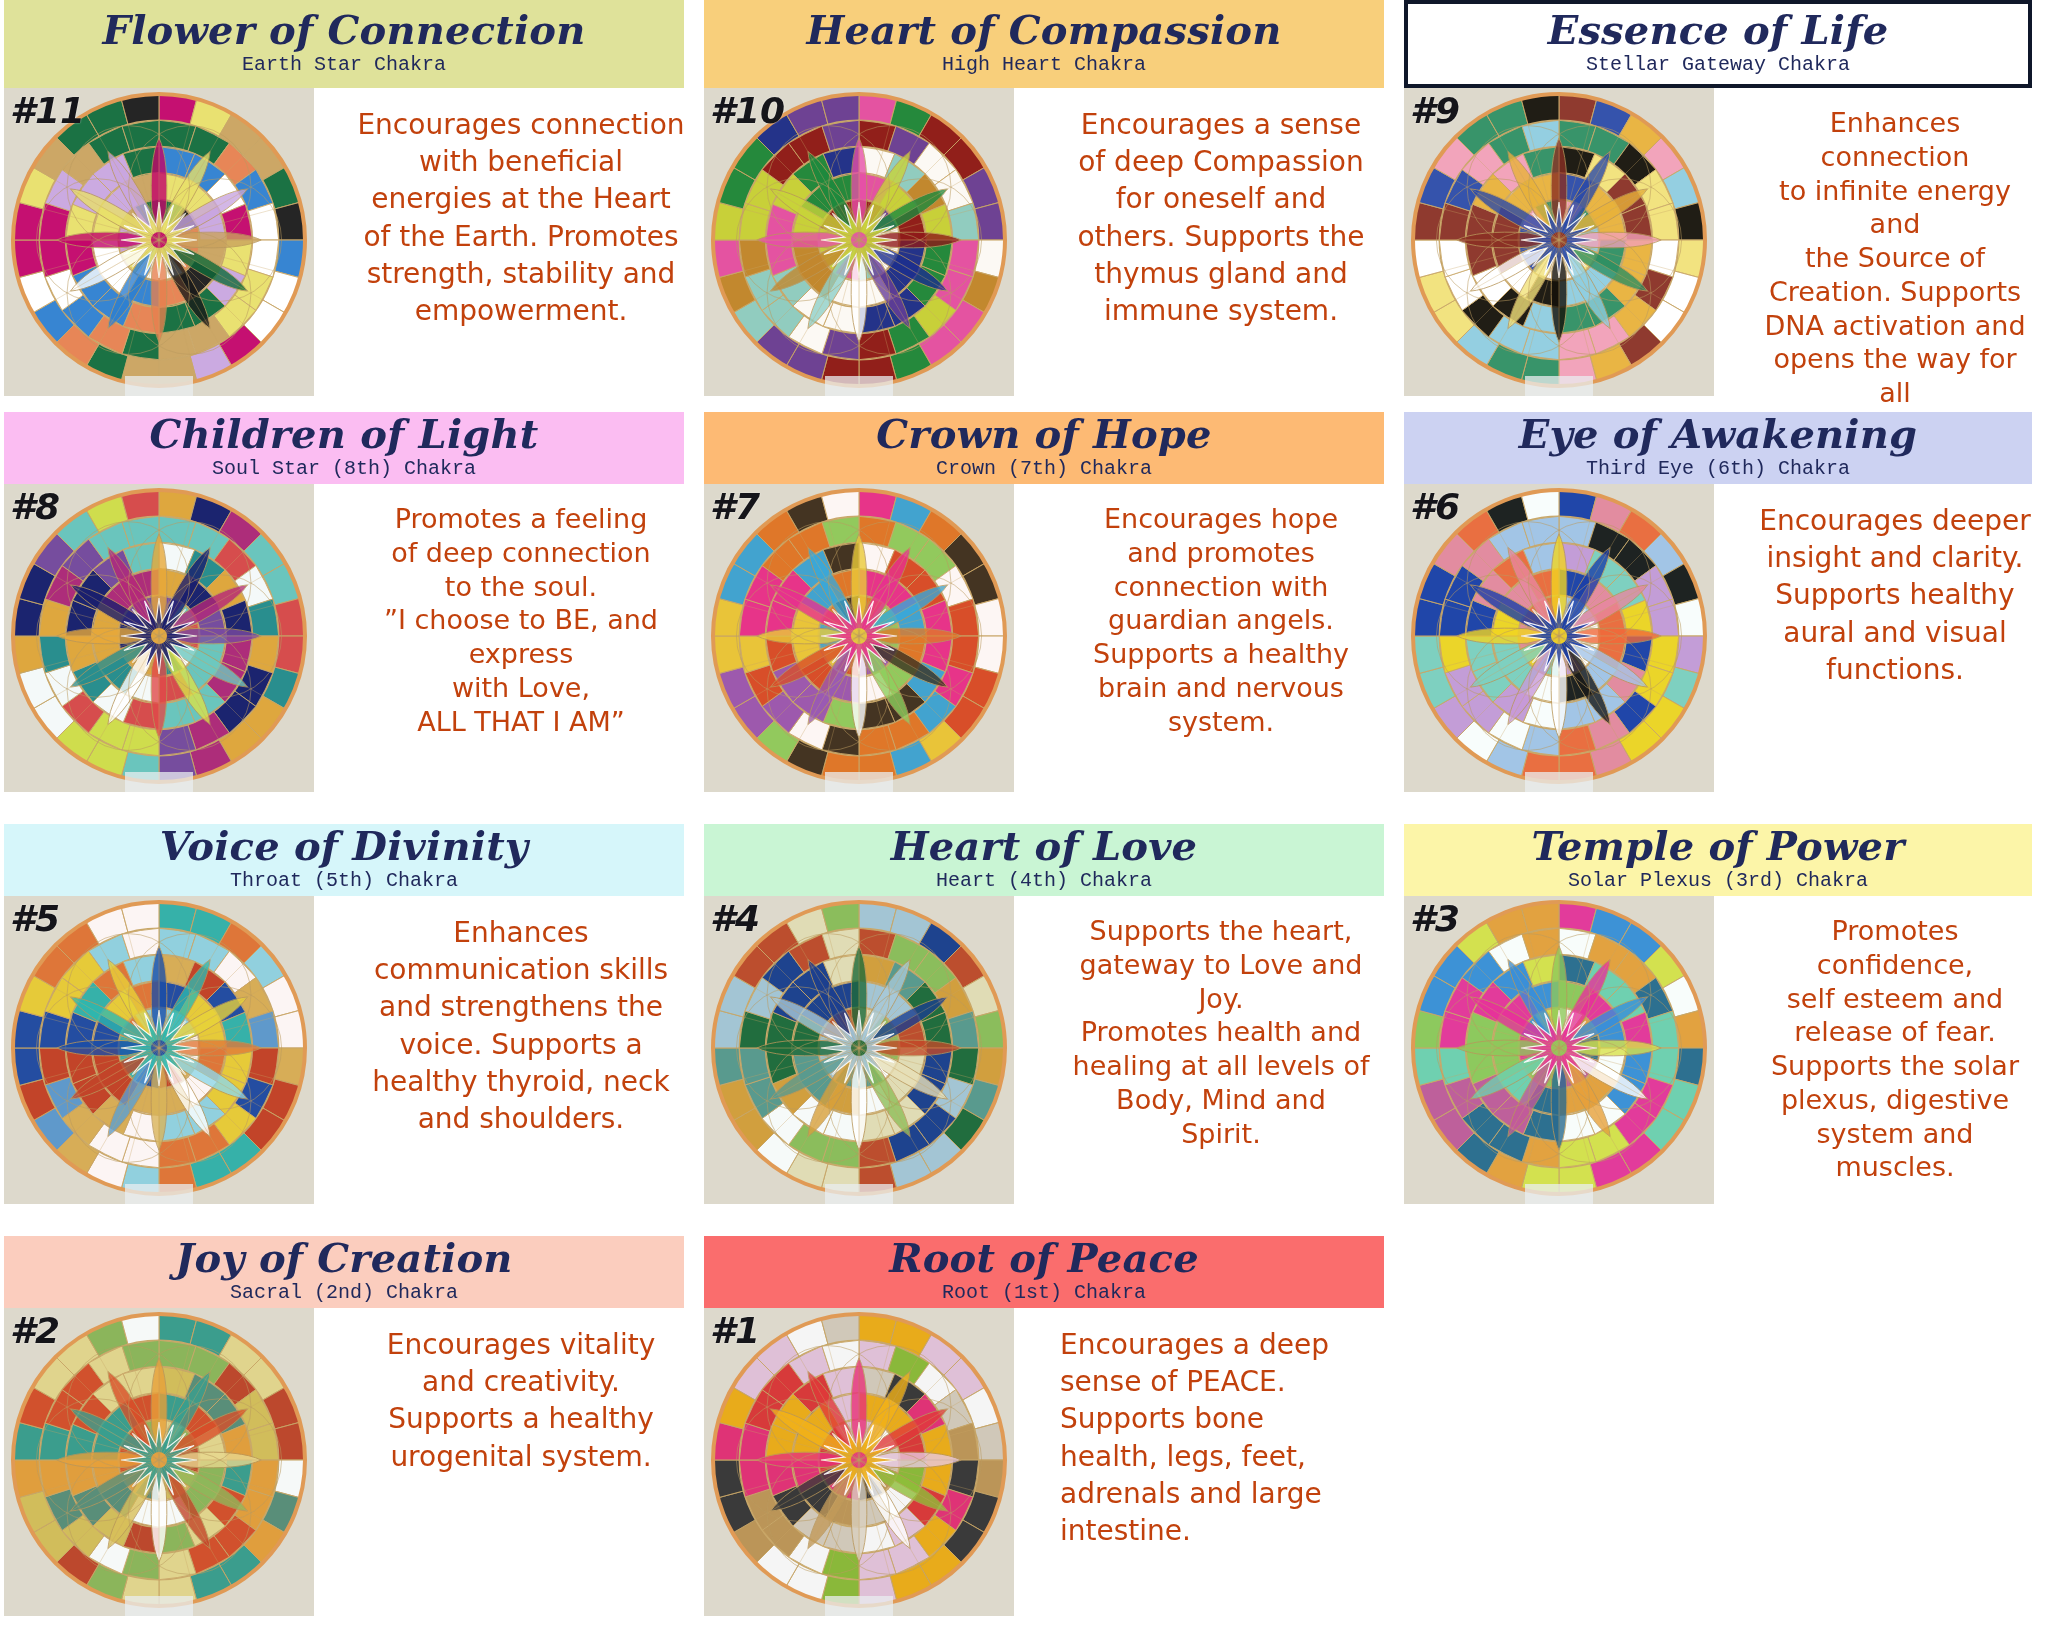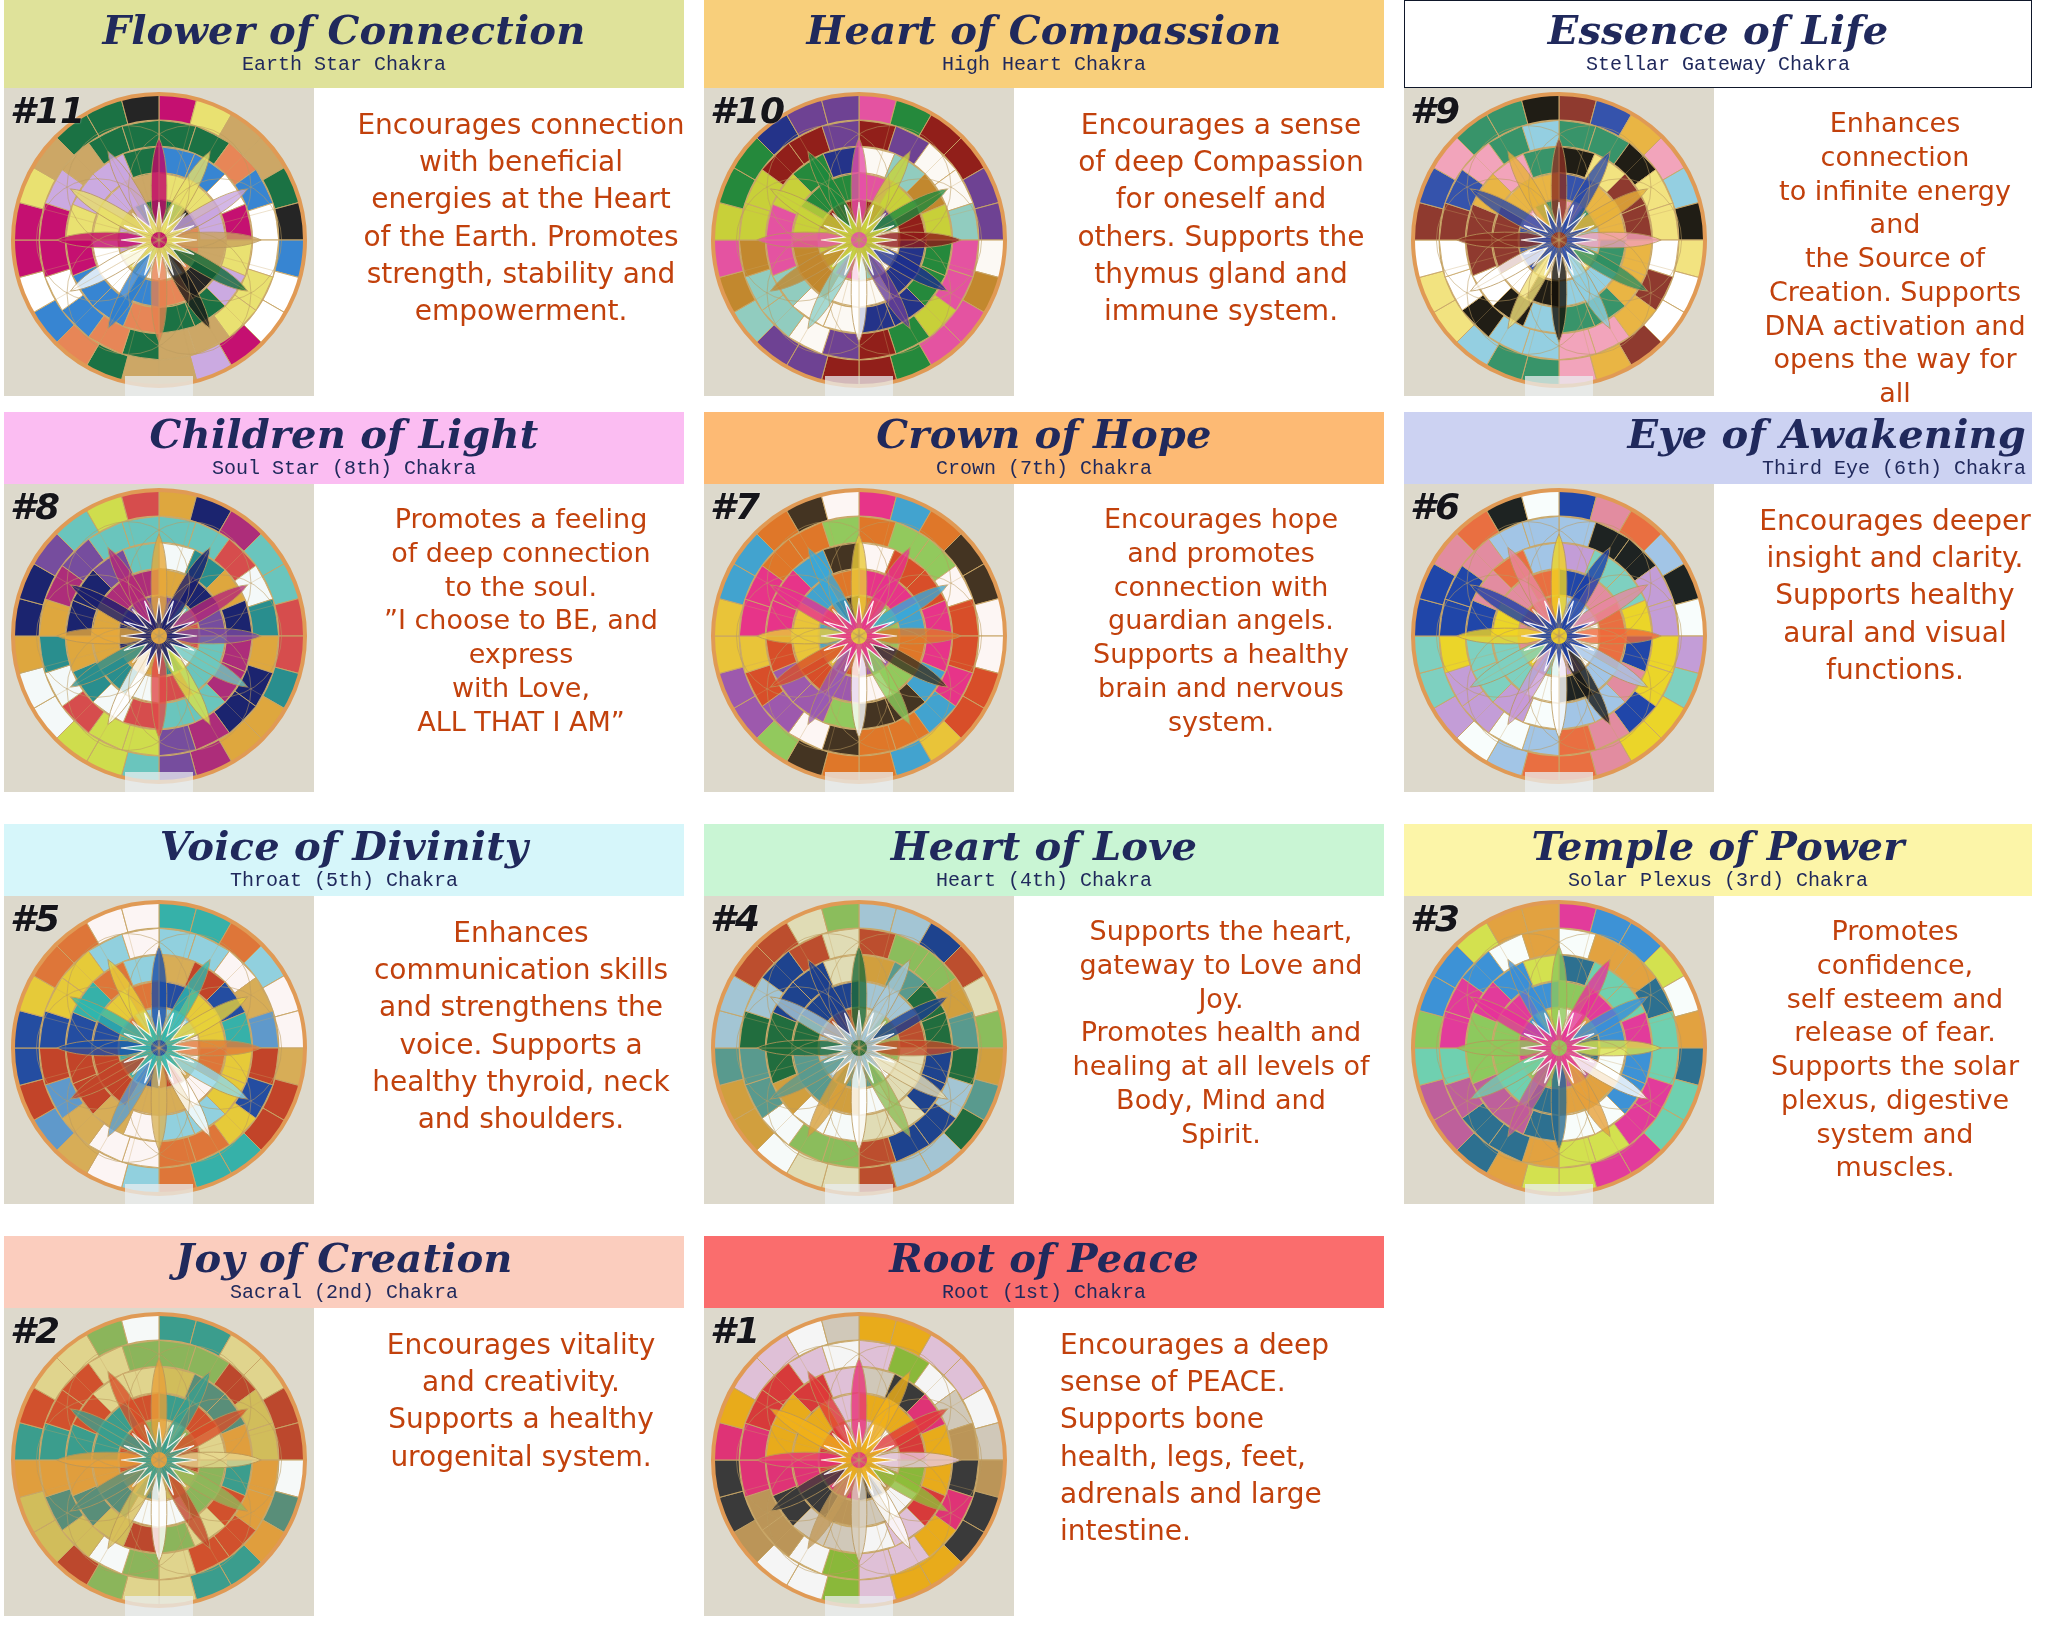--- a/index.html
+++ b/index.html
@@ -33,21 +33,21 @@
     height: 72px;
     margin-left: 4px;
     margin-right: 8px;
     display: flex;
     flex-direction: column;
     align-items: center;
     justify-content: center;
     padding: 2px 6px 4px 6px;
   }
   .card-header.bordered {
-    border: 1px solid #0f172a;
+    border: 4px solid #0f172a;
     background: #ffffff;
   }
   .card-title {
     font-family: "DejaVu Serif", serif;
     font-style: italic;
     font-weight: bold;
     font-size: 40px;
     color: #20295c;
     line-height: 1.02;
     letter-spacing: 0.2px;
@@ -911,21 +911,21 @@
 and promotes
 connection with
 guardian angels.
 Supports a healthy
 brain and  nervous
 system.</div>
       </div>
     </div>
 
     <div class="card r2">
-      <div class="card-header" style="background: rgb(204, 210, 242); align-items: flex-end;">
+      <div class="card-header" style="background: rgb(204, 210, 242);">
         <div class="card-title">Eye of Awakening</div>
         <div class="card-sub">Third Eye (6th) Chakra</div>
       </div>
       <div class="card-body">
         <div class="plate-wrap">
           <div class="plate-num">#6</div>
           <svg class="plate-svg" viewBox="0 0 310 308">
               <rect x="0" y="0" width="310" height="308" fill="#ddd9cc"></rect>
               <clipPath id="clip5">
                 <circle cx="155" cy="152" r="146"></circle>

